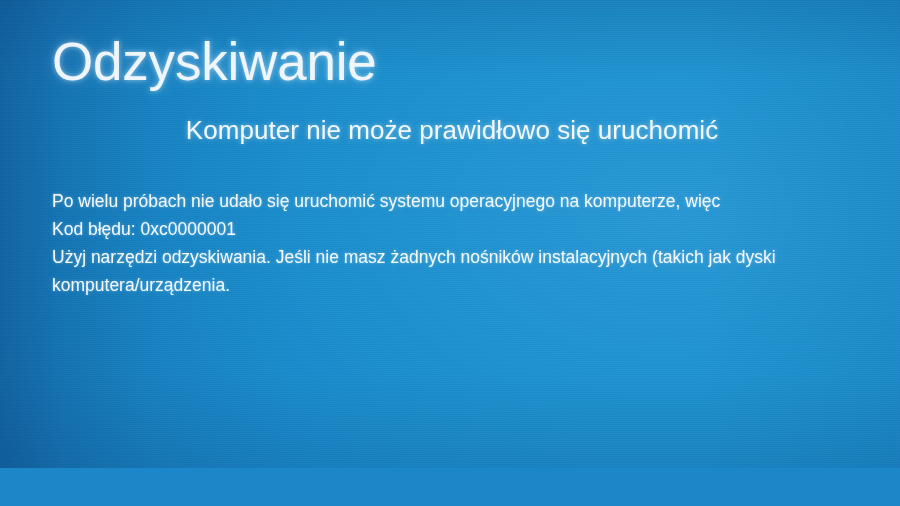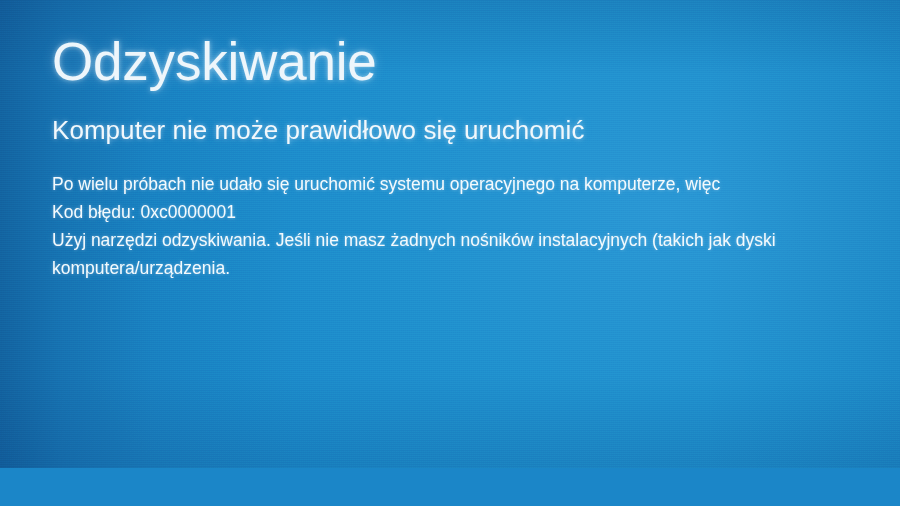--- a/index.html
+++ b/index.html
@@ -95,32 +95,33 @@
   .page-subtitle {
     margin-top: 23px;
     font-size: 26px;
     font-weight: 300;
     letter-spacing: 0.05px;
     line-height: 1.25;
     color: #f2f8fc;
     text-shadow: 0 0 4px rgba(230,245,255,0.45),
                  0 0 11px rgba(180,222,255,0.22);
     white-space: nowrap;
+    text-align: center;
   }
 
   .body-text {
     font-size: 17.5px;
     font-weight: 400;
     line-height: 28px;
     color: #f4fafd;
     text-shadow: 0 0 3px rgba(225,243,255,0.40),
                  0 0 9px rgba(175,218,252,0.18);
   }
 
-  .para-intro  { margin-top: 23px; width: 790px; }
+  .para-intro  { margin-top: 40px; width: 790px; }
   .para-code   { }
   .para-action { width: 790px; }
 
   .line { display: block; white-space: nowrap; }
 </style>
 </head>
 <body>
 
 <div class="recovery-screen">
 

